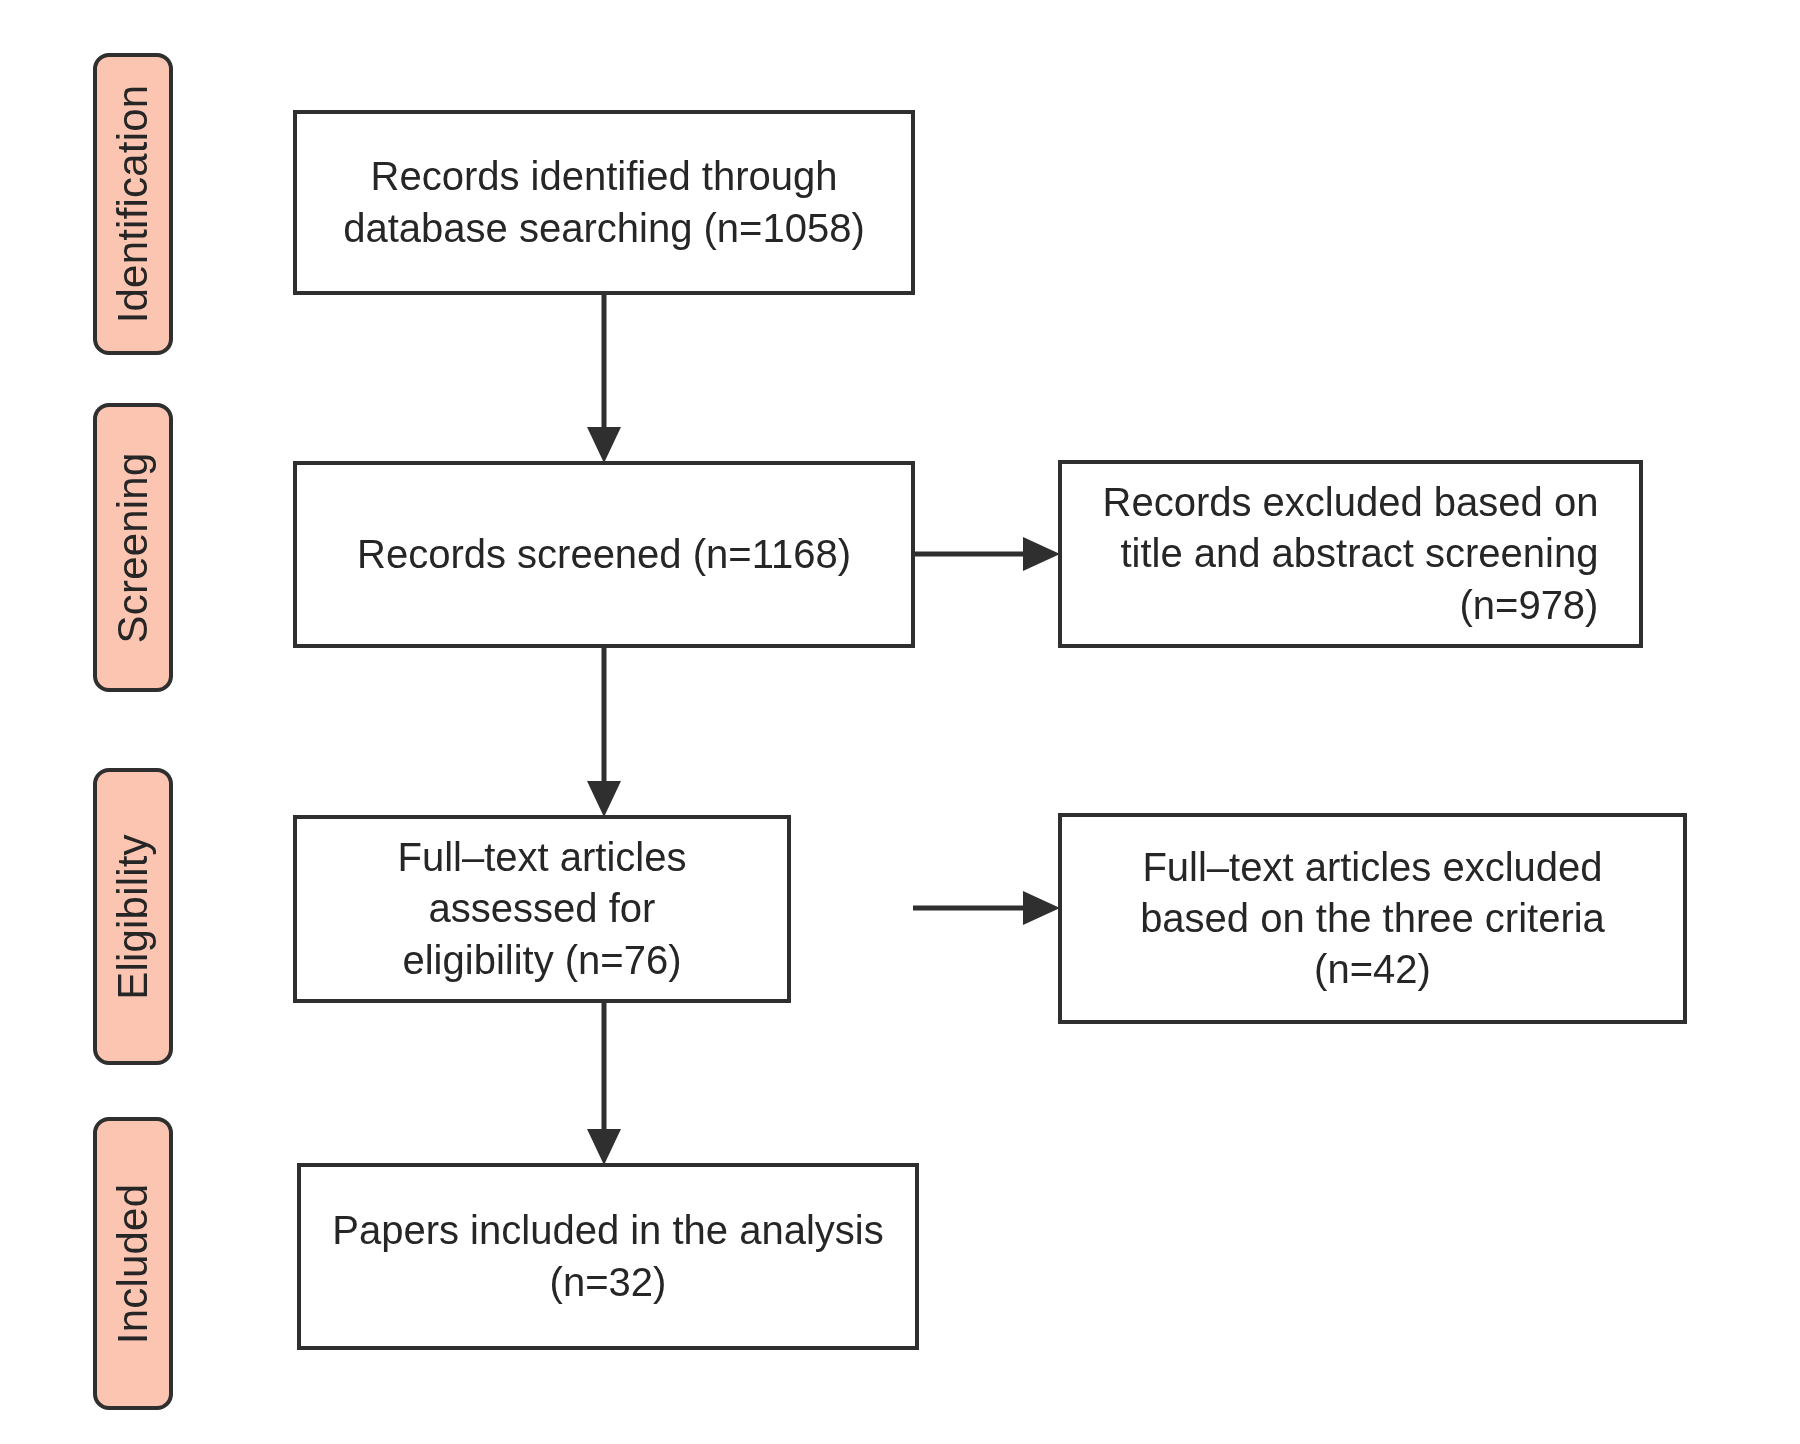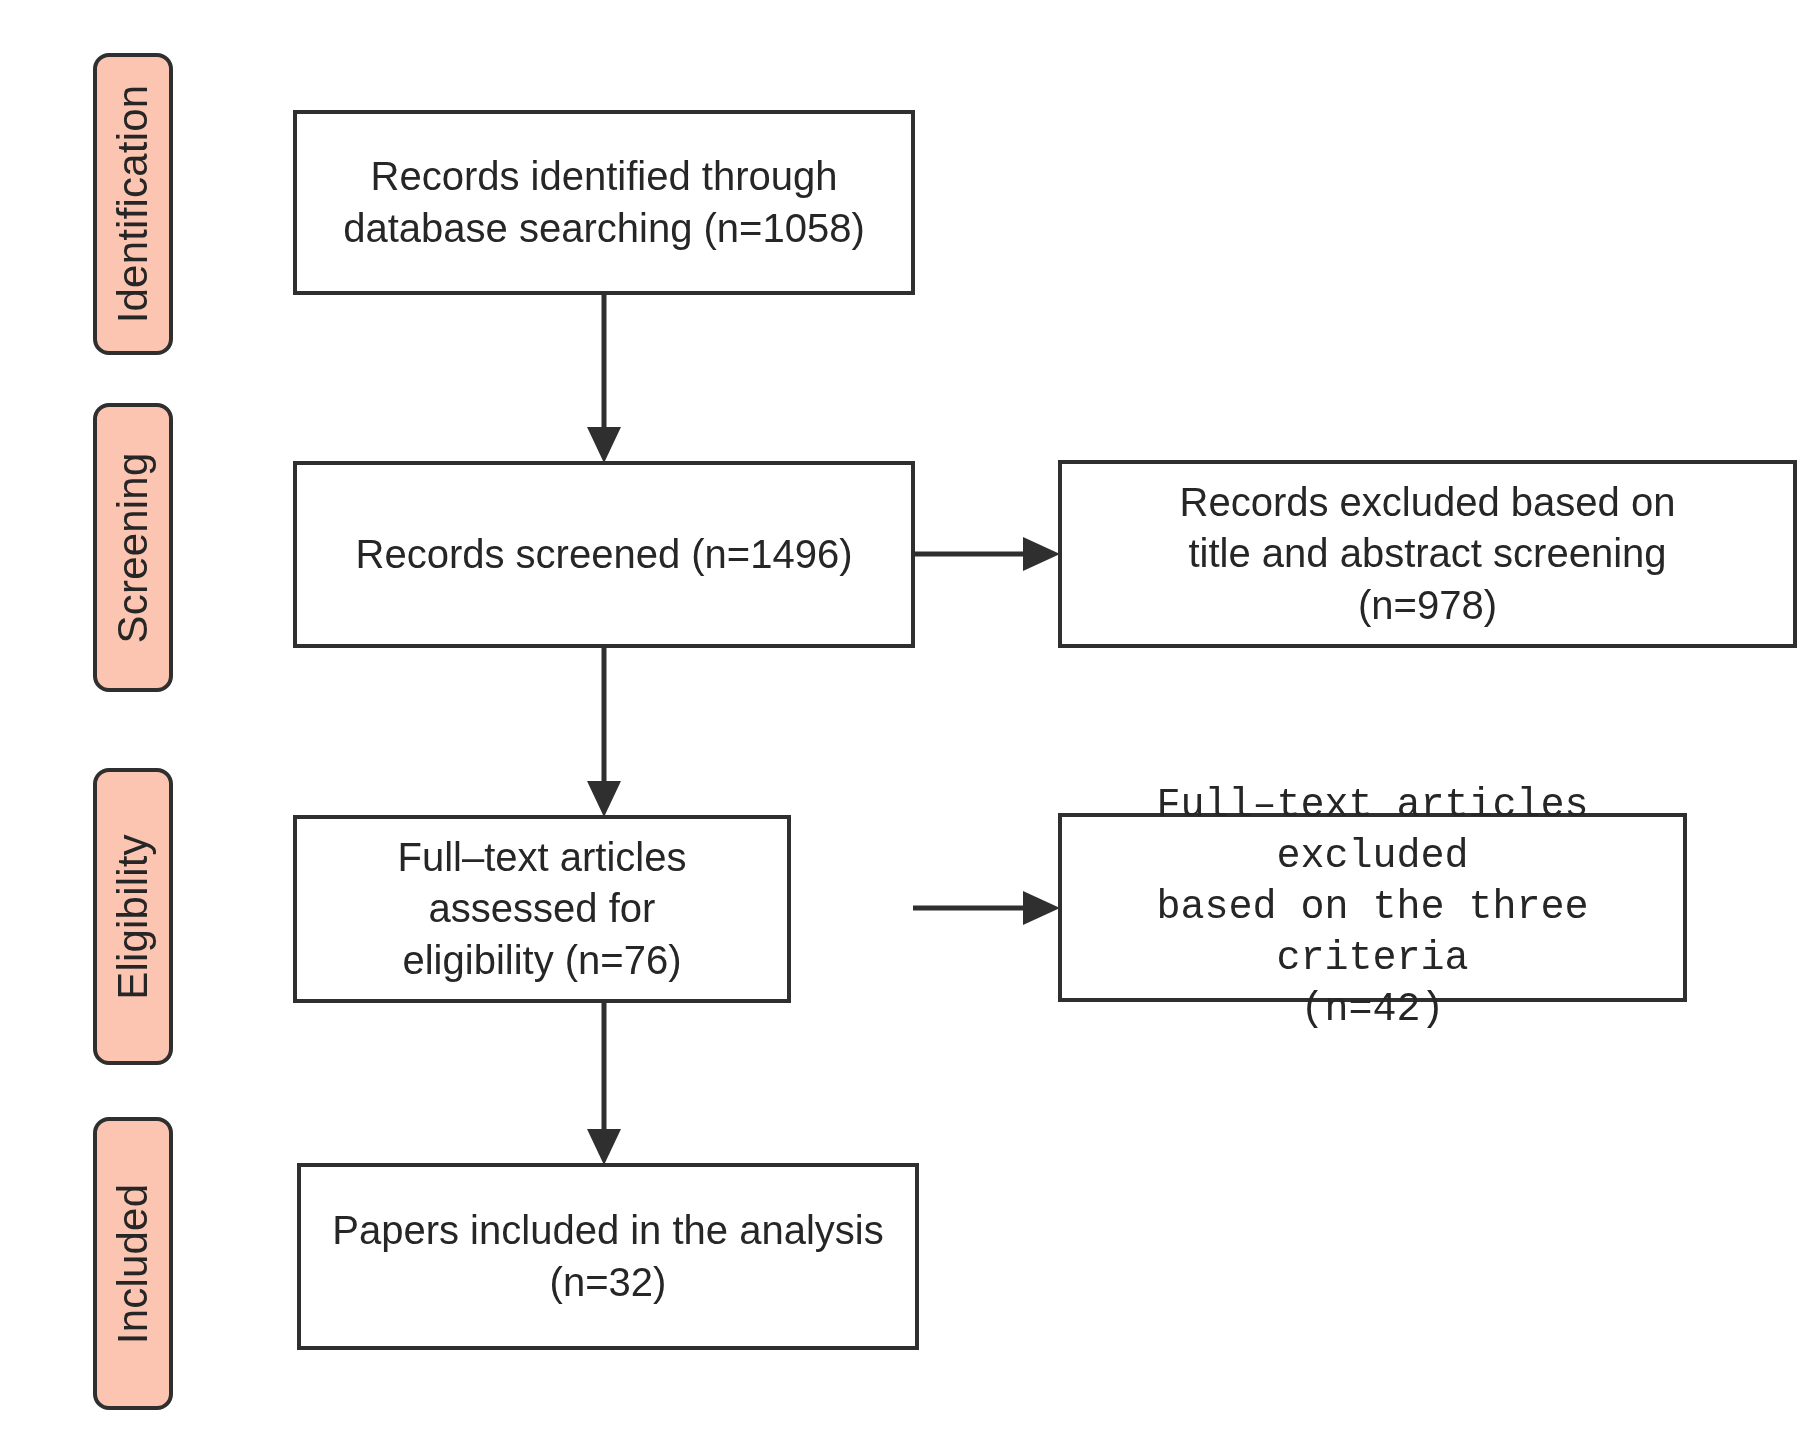--- a/index.html
+++ b/index.html
@@ -103,35 +103,35 @@
   <div class="phase-tab" style="left:93px; top:1117px; width:80px; height:293px;">
     <span class="phase-label">Included</span>
   </div>
 
   <div class="flow-box" style="left:293px; top:110px; width:622px; height:185px;">
     <span class="box-text">Records identified through
 database searching (n=1058)</span>
   </div>
 
   <div class="flow-box" style="left:293px; top:461px; width:622px; height:187px;">
-    <span class="box-text">Records screened (n=1496)</span>
+    <span class="box-text">Records screened (n=1168)</span>
   </div>
 
-  <div class="flow-box" style="left:1058px; top:460px; width:739px; height:188px;">
+  <div class="flow-box" style="left:1058px; top:460px; width:585px; height:188px;text-align:right;">
     <span class="box-text">Records excluded based on
 title and abstract screening
 (n=978)</span>
   </div>
 
   <div class="flow-box" style="left:293px; top:815px; width:498px; height:188px;">
     <span class="box-text">Full–text articles assessed for
 eligibility (n=76)</span>
   </div>
 
-  <div class="flow-box" style="left:1058px; top:813px; width:629px; height:189px;font-family:Liberation Mono, monospace;">
+  <div class="flow-box" style="left:1058px; top:813px; width:629px; height:211px;">
     <span class="box-text">Full–text articles excluded
 based on the three criteria
 (n=42)</span>
   </div>
 
   <div class="flow-box" style="left:297px; top:1163px; width:622px; height:187px;">
     <span class="box-text">Papers included in the analysis
 (n=32)</span>
   </div>
 

